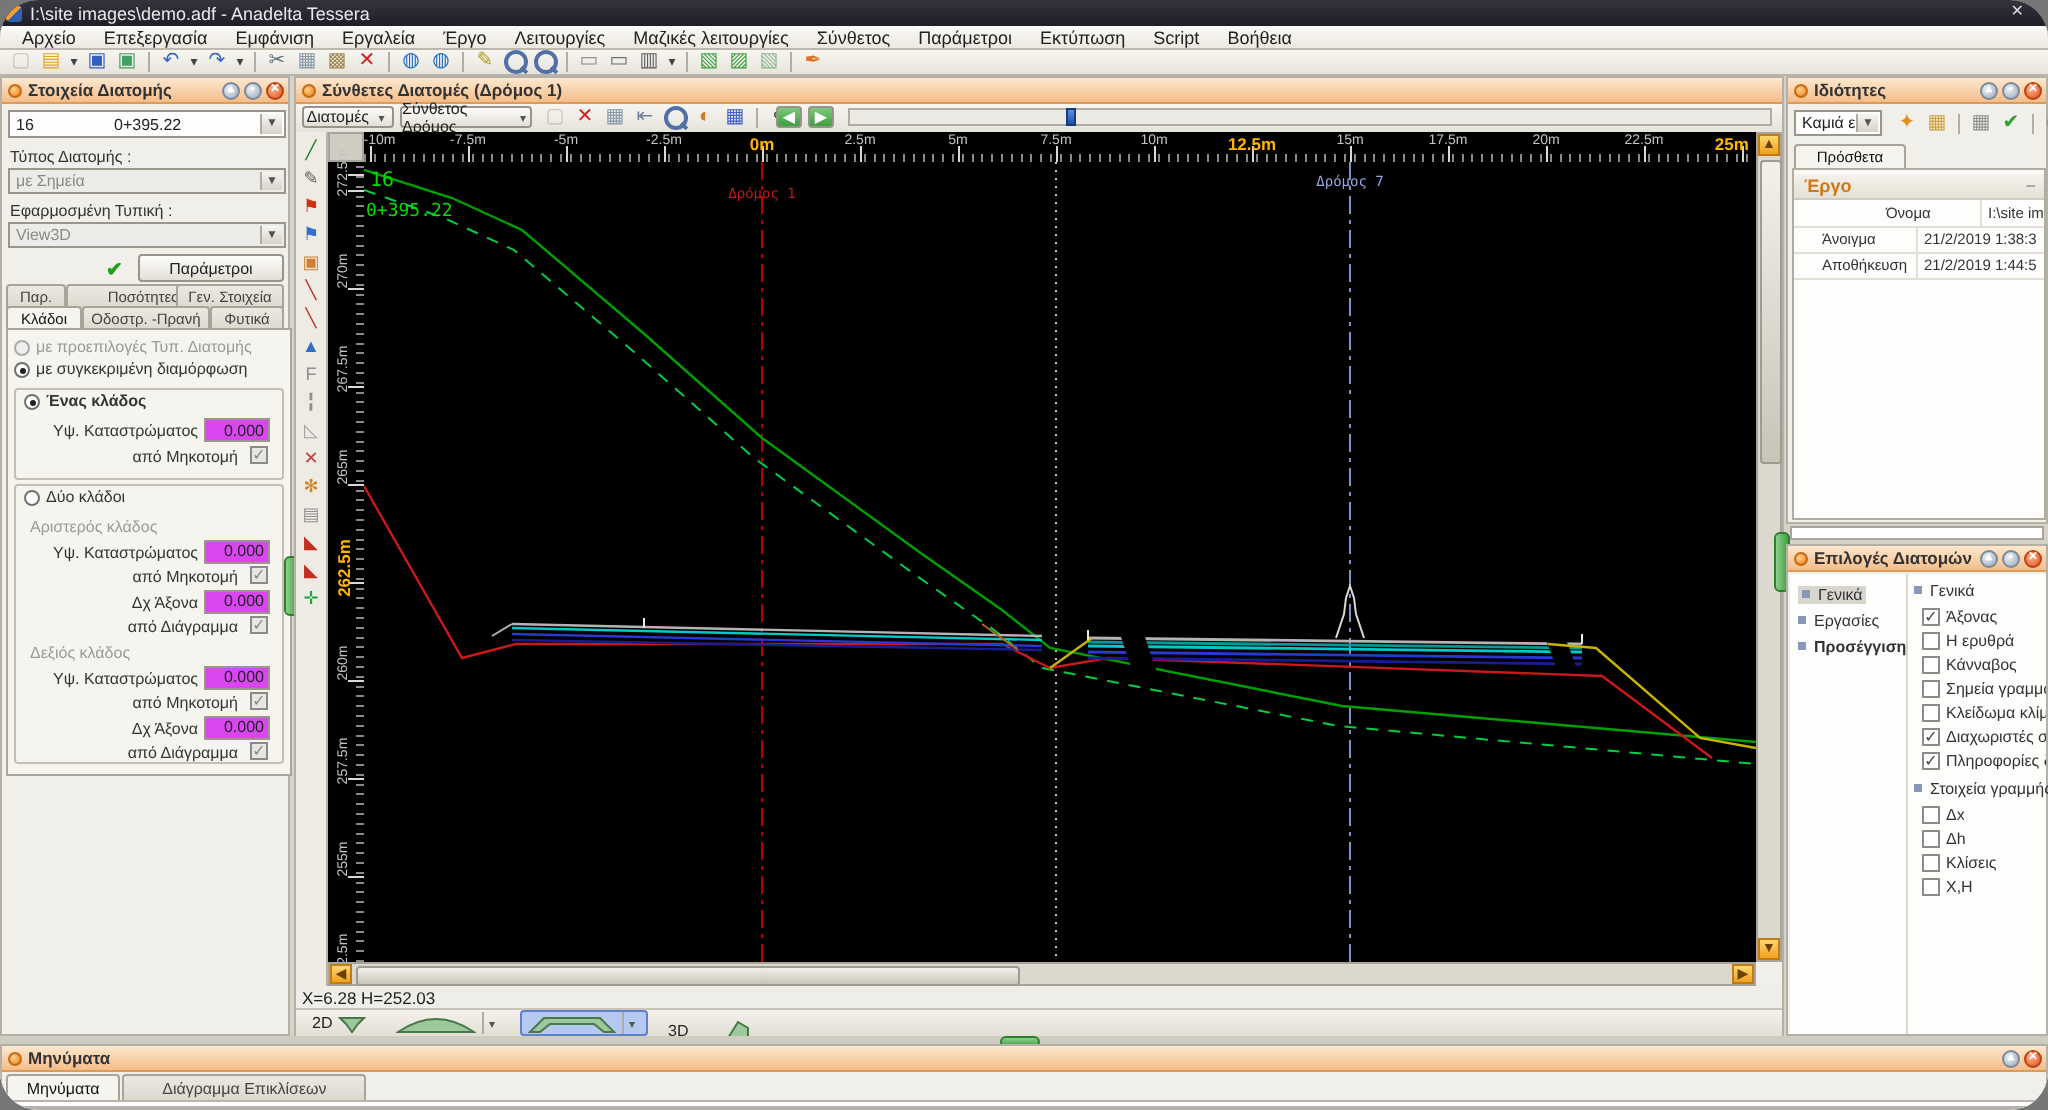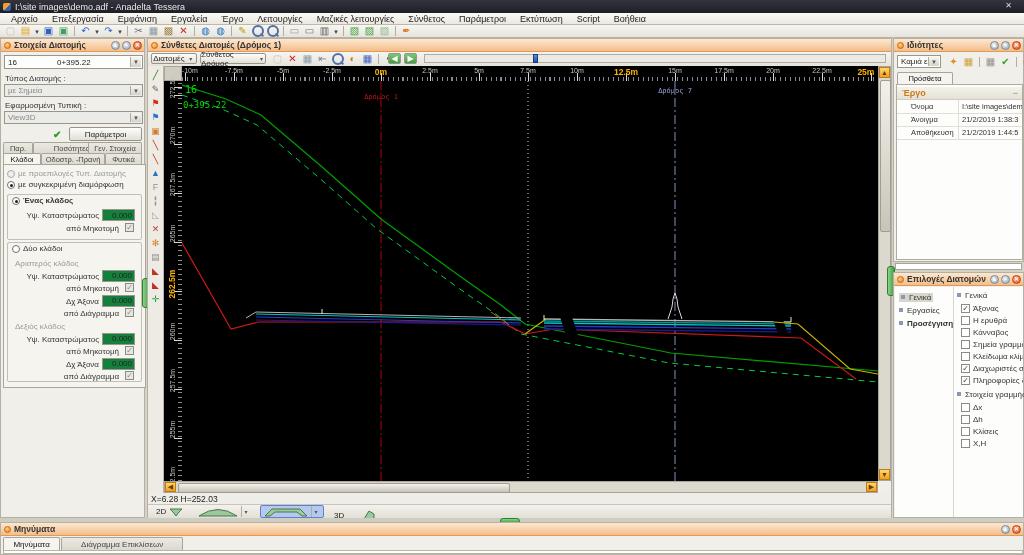--- a/index.html
+++ b/index.html
@@ -1,17 +1,17 @@
 <!DOCTYPE html>
 <html><head>
 <meta charset="utf-8">
 <style>
   html,body{margin:0;padding:0;background:#777;}
   #app{position:relative;width:1024px;height:555px;background:#d6d2c8;overflow:hidden;
-       font-family:"Liberation Sans",sans-serif;color:#222;}
+       font-family:"Liberation Sans",sans-serif;color:#222;border-radius:19px;}
   .abs{position:absolute;}
   
   #titlebar{left:0;top:0;width:1024px;height:13px;background:linear-gradient(#33343e,#1d1e26);
             color:#e8e8e8;font-size:9px;display:flex;align-items:center;padding-left:3px;box-sizing:border-box;}
   #appicon{width:8px;height:8px;background:linear-gradient(135deg,#f0a030 50%,#3060b0 50%);border-radius:2px;margin-right:4px;}
   #titlebar .winbtns{position:absolute;right:6px;top:1px;color:#ddd;font-size:8px;letter-spacing:6px;}
   #menubar{left:0;top:13px;width:1024px;height:12px;background:linear-gradient(#fbfaf6,#ebe8e0);
            border-bottom:1px solid #bcb8ae;display:flex;align-items:center;font-size:9px;box-sizing:border-box;padding-left:4px;}
   .menu-item{padding:0 7px;white-space:nowrap;}
   #maintb{left:0;top:25px;width:1024px;height:13px;background:linear-gradient(#f7f6f1,#e7e4dc);
@@ -46,21 +46,21 @@
        background:linear-gradient(#ece9e1,#dbd8ce);border:1px solid #a8a49a;border-bottom:none;
        border-radius:2px 2px 0 0;color:#444;box-sizing:border-box;}
   .tab.act{background:#f5f4ef;color:#111;}
   .grp{position:absolute;border:1px solid #c2bfb4;border-radius:2px;}
   .rad{position:absolute;width:8px;height:8px;border-radius:50%;border:1px solid #707070;background:#fff;box-sizing:border-box;}
   .rad.on::after{content:"";position:absolute;left:1.5px;top:1.5px;width:3px;height:3px;border-radius:50%;background:#222;}
   .rad.dis{background:#eee;border-color:#aaa;}
   .chk{position:absolute;width:9px;height:9px;border:1px solid #8a8a86;background:#fff;font-size:8px;line-height:8px;
        text-align:center;color:#444;box-sizing:border-box;}
   .chk.dis{background:#e6e6e2;color:#888;}
-  .fld{position:absolute;background:#15803d;border:1px solid #9a968c;font-size:8px;color:#222;display:flex;
+  .fld{position:absolute;background:#d946ef;border:1px solid #9a968c;font-size:8px;color:#222;display:flex;
        align-items:center;justify-content:flex-end;padding-right:2px;box-sizing:border-box;}
   
   .blackbg{background:#000;}
   .rlblH{position:absolute;top:1px;font-size:7px;color:#c4c4c4;transform:translateX(-50%);white-space:nowrap;}
   .rlblH.hi{color:#ffb400;font-weight:bold;font-size:8.5px;}
   .hticks{position:absolute;left:0;right:0;bottom:0;height:4px;
           background:repeating-linear-gradient(90deg,#8a8a8a 0,#8a8a8a 1px,transparent 1px,transparent 4.9px);}
   .hticksM{position:absolute;left:0;right:0;bottom:0;height:8px;
           background:repeating-linear-gradient(90deg,#d8d8d8 0,#d8d8d8 1px,transparent 1px,transparent 49px);
           background-position:3px 0;}
@@ -423,21 +423,21 @@
       </div>
     <div class="tab act" style="left:3px;top:33px;width:56px;height:12px;">
       <span>Πρόσθετα</span>
     </div>
     <div class="abs" style="left:2px;top:45px;width:127px;height:176px;background:#fdfdfb;border:1px solid #b0aca2;box-sizing:border-box;">
       <div class="abs" style="left:0;top:2px;right:0;height:13px;background:linear-gradient(#f4f2ea,#e4e1d6);border-bottom:1px solid #d0ccc2;font-size:9px;font-weight:bold;color:#d07818;padding:1px 0 0 5px;box-sizing:border-box;">
         <span>Έργο</span>
         <span style="position:absolute;right:4px;color:#888;font-weight:normal;">−</span>
       </div>
       <div id="proprows">
-          <div class="prow" style="top: 15px;">
+          <div class="prow" style="top: 15px; padding-left: 32px;">
             <span class="k">Όνομα</span>
             <span class="v">I:\site images\dem</span>
           </div>
           <div class="prow" style="top: 28px;">
             <span class="k">Άνοιγμα</span>
             <span class="v">21/2/2019 1:38:3</span>
           </div>
           <div class="prow" style="top: 41px;">
             <span class="k">Αποθήκευση</span>
             <span class="v">21/2/2019 1:44:5</span>

